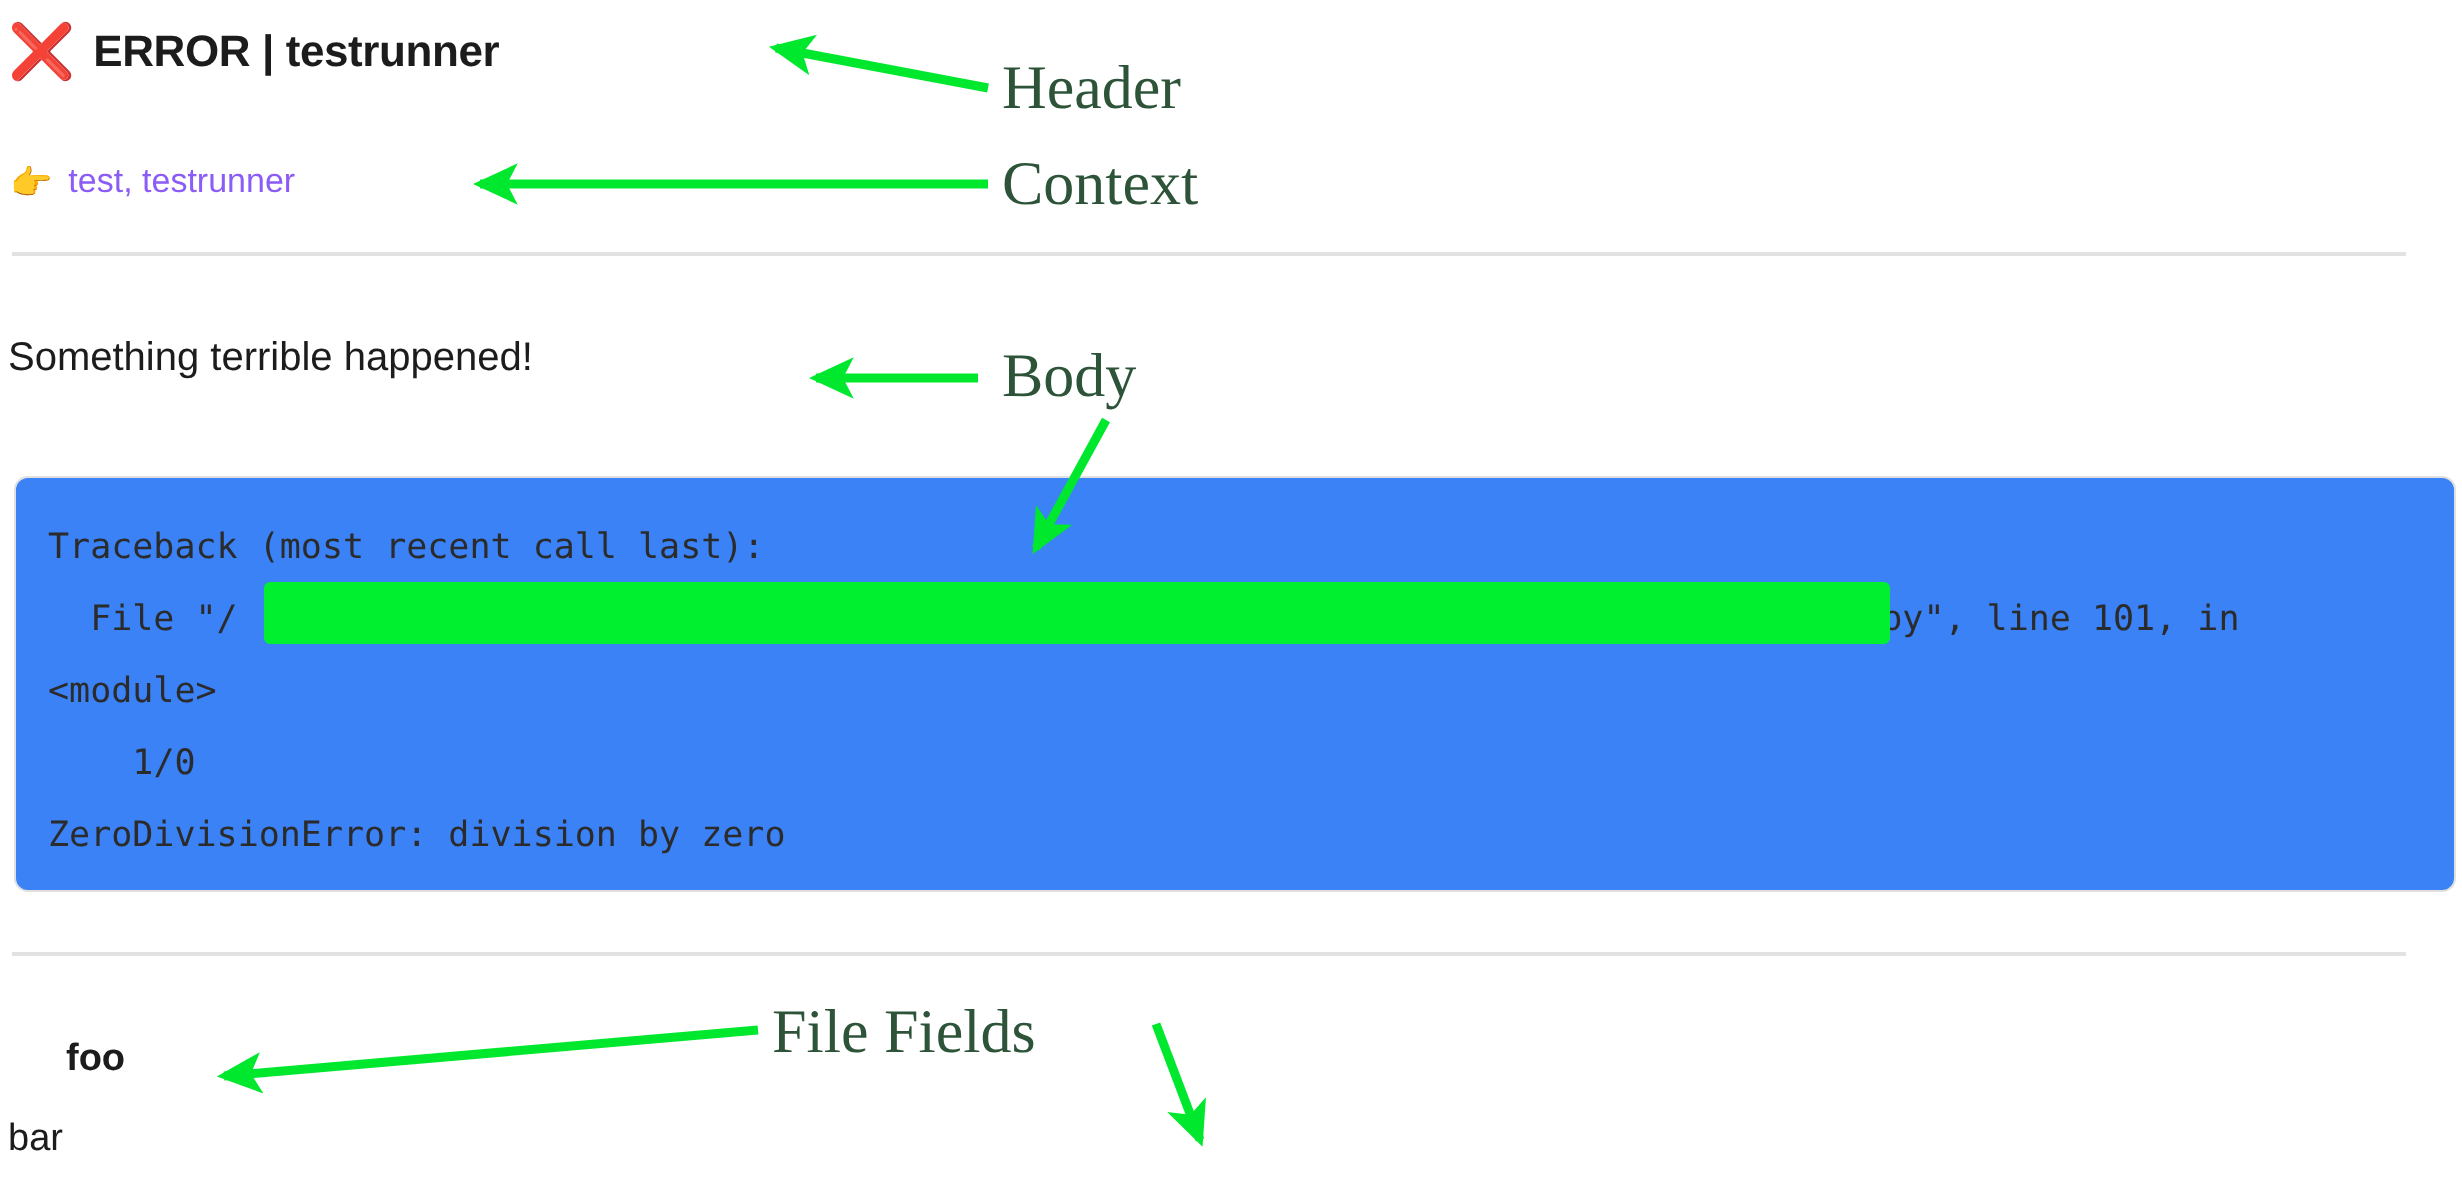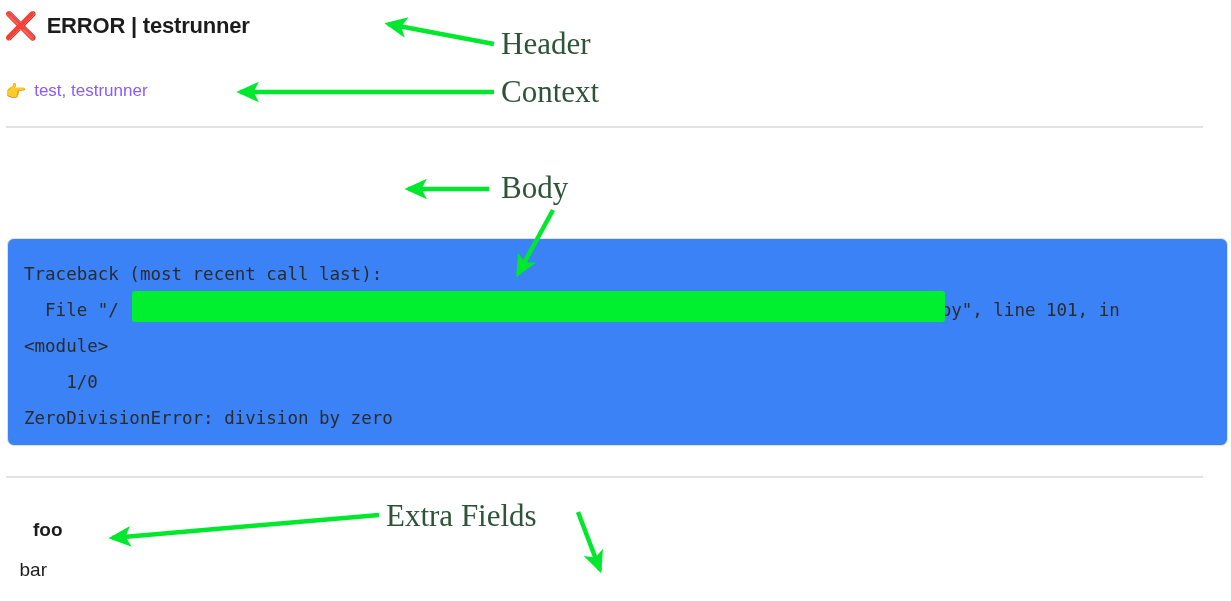--- a/index.html
+++ b/index.html
@@ -130,21 +130,20 @@
     font-weight: bold;
     color: #1d1c1d;
     white-space: nowrap;
     margin-left: 29px;
   }
   .field-value {
     font-size: 19px;
     color: #1d1c1d;
     white-space: nowrap;
     margin-top: 18px;
-    text-align: center;
   }
   #field-foo   { left: 4px;   top: 519px; }
   #field-raven { left: 600px; top: 519px; }
 
   
   #annotations {
     position: absolute;
     left: 0; top: 0;
     width: 1231px;
     height: 601px;
@@ -171,20 +170,21 @@
     <span class="header-title">ERROR | testrunner</span>
   </div>
 
   <div class="context-row">
     <span class="context-emoji">👉</span>
     <span class="context-text">test, testrunner</span>
   </div>
 
   <div class="divider" id="divider-top"></div>
 
+  <div class="body-text">Something terrible happened!</div>
 
   <div class="traceback-box">
     <pre class="traceback-pre">Traceback (most recent call last):
   File "/                                                                        hello.py", line 101, in &lt;module&gt;
     1/0
 ZeroDivisionError: division by zero</pre>
   </div>
   <div class="redaction"></div>
 
   <div class="divider" id="divider-bottom"></div>
@@ -212,13 +212,13 @@
   <path d="M553,210 L518,274" stroke="#00e82e" stroke-width="4.5" fill="none" marker-end="url(#arrowhead)"></path>
 
   <path d="M379,515 L112,538" stroke="#00e82e" stroke-width="4.5" fill="none" marker-end="url(#arrowhead)"></path>
 
   <path d="M578,512 L600,570" stroke="#00e82e" stroke-width="4.5" fill="none" marker-end="url(#arrowhead)"></path>
 </svg>
 
 <div class="anno-label" id="anno-header">Header</div>
 <div class="anno-label" id="anno-context">Context</div>
 <div class="anno-label" id="anno-body">Body</div>
-<div class="anno-label" id="anno-extra-fields">Extra Fields</div>
+<div class="anno-label" id="anno-extra-fields">File Fields</div>
 
 </body></html>

